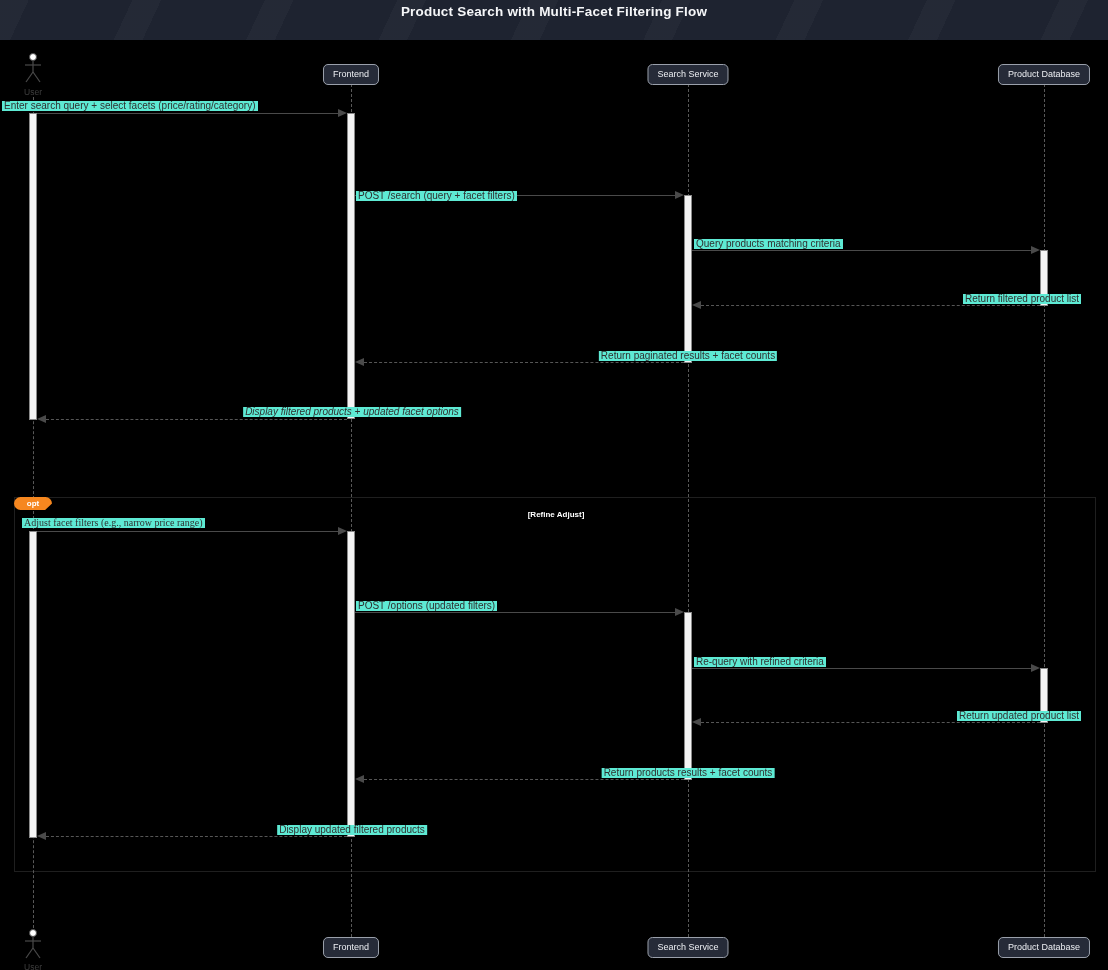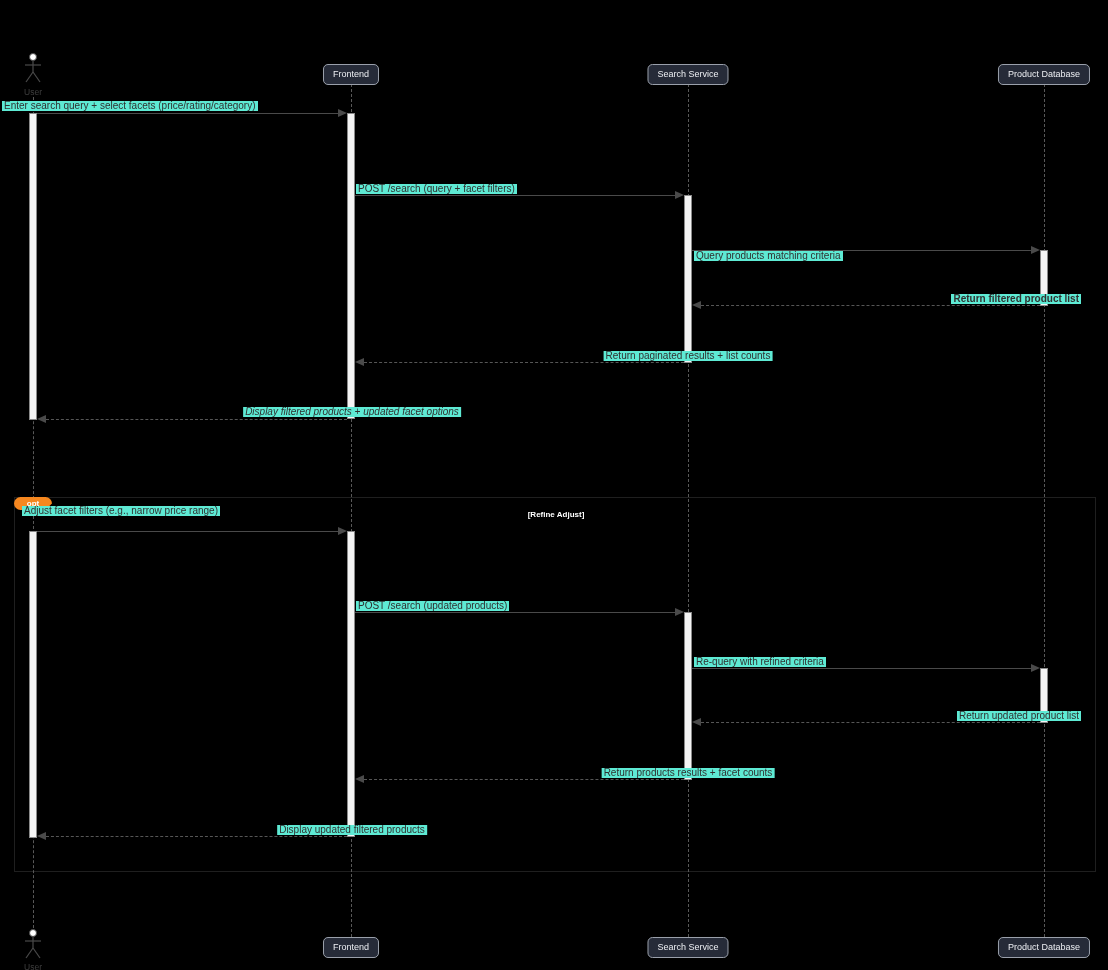--- a/index.html
+++ b/index.html
@@ -38,20 +38,23 @@
             line-height:13px;width:38px;text-align:center;border-radius:7px;
             clip-path:polygon(0 0,100% 0,100% 50%,82% 100%,0 100%);z-index:4;}
   .frag-cond{position:absolute;transform:translateX(-50%);color:#fff;font-weight:bold;
              font-size:8px;white-space:nowrap;z-index:4;}
 </style>
 </head>
 <body>
 
 <div class="stage">
 
+  <div class="header">
+    <div class="title">Product Search with Multi-Facet Filtering Flow</div>
+  </div>
 
   <div class="lifeline" style="left:33px;top:97px;height:836px;"></div>
   <div class="lifeline" style="left:351px;top:84px;height:853px;"></div>
   <div class="lifeline" style="left:688px;top:84px;height:853px;"></div>
   <div class="lifeline" style="left:1044px;top:84px;height:853px;"></div>
 
   <div class="frag-box" style="left:14px;top:497px;width:1080px;height:373px;"></div>
   <div class="frag-tab" style="left:14px;top:497px;">opt</div>
   <div class="frag-cond" style="left:556px;top:510px;">[Refine Adjust]</div>
 
@@ -61,45 +64,45 @@
   <div class="activation" style="left:1044px;top:250px;height:56px;"></div>
   <div class="activation" style="left:33px;top:531px;height:307px;"></div>
   <div class="activation" style="left:351px;top:531px;height:306px;"></div>
   <div class="activation" style="left:688px;top:612px;height:168px;"></div>
   <div class="activation" style="left:1044px;top:668px;height:55px;"></div>
 
   <div class="msg-label" style="left:2px;top:101px;">Enter search query + select facets (price/rating/category)</div>
   <div class="msg-line" style="left:37px;top:113px;width:301px;"></div>
   <div class="head-r" style="left:338px;top:108.5px;"></div>
 
-  <div class="msg-label" style="left:356px;top:184px;">POST /search (query + facet filters)</div>
+  <div class="msg-label" style="left:356px;top:191px;">POST /search (query + facet filters)</div>
   <div class="msg-line" style="left:355px;top:195px;width:320px;"></div>
   <div class="head-r" style="left:675px;top:190.5px;"></div>
 
-  <div class="msg-label" style="left:694px;top:251px;">Query products matching criteria</div>
+  <div class="msg-label" style="left:694px;top:239px;">Query products matching criteria</div>
   <div class="msg-line" style="left:692px;top:250px;width:339px;"></div>
   <div class="head-r" style="left:1031px;top:245.5px;"></div>
 
-  <div class="msg-label" style="right:27px;top:294px;font-weight:bold;">Return filtered product list</div>
+  <div class="msg-label" style="right:27px;top:294px;">Return filtered product list</div>
   <div class="msg-line dashed" style="left:701px;top:305px;width:339px;"></div>
   <div class="head-l" style="left:692px;top:300.5px;"></div>
 
-  <div class="msg-label center" style="left:688px;top:351px;">Return paginated results + list counts</div>
+  <div class="msg-label center" style="left:688px;top:351px;">Return paginated results + facet counts</div>
   <div class="msg-line dashed" style="left:364px;top:362px;width:320px;"></div>
   <div class="head-l" style="left:355px;top:357.5px;"></div>
 
   <div class="msg-label center" style="left:352px;top:407px;font-style:italic;">Display filtered products + updated facet options</div>
   <div class="msg-line dashed" style="left:46px;top:419px;width:301px;"></div>
   <div class="head-l" style="left:37px;top:414.5px;"></div>
 
-  <div class="msg-label" style="left:22px;top:506px;">Adjust facet filters (e.g., narrow price range)</div>
+  <div class="msg-label" style="left:22px;top:518px;font-family:Liberation Serif, serif;">Adjust facet filters (e.g., narrow price range)</div>
   <div class="msg-line" style="left:37px;top:531px;width:301px;"></div>
   <div class="head-r" style="left:338px;top:526.5px;"></div>
 
-  <div class="msg-label" style="left:356px;top:601px;">POST /search (updated products)</div>
+  <div class="msg-label" style="left:356px;top:601px;">POST /options (updated filters)</div>
   <div class="msg-line" style="left:355px;top:612px;width:320px;"></div>
   <div class="head-r" style="left:675px;top:607.5px;"></div>
 
   <div class="msg-label" style="left:694px;top:657px;">Re-query with refined criteria</div>
   <div class="msg-line" style="left:692px;top:668px;width:339px;"></div>
   <div class="head-r" style="left:1031px;top:663.5px;"></div>
 
   <div class="msg-label" style="right:27px;top:711px;margin-left:20px;">Return updated product list</div>
   <div class="msg-line dashed" style="left:701px;top:722px;width:339px;"></div>
   <div class="head-l" style="left:692px;top:717.5px;"></div>

